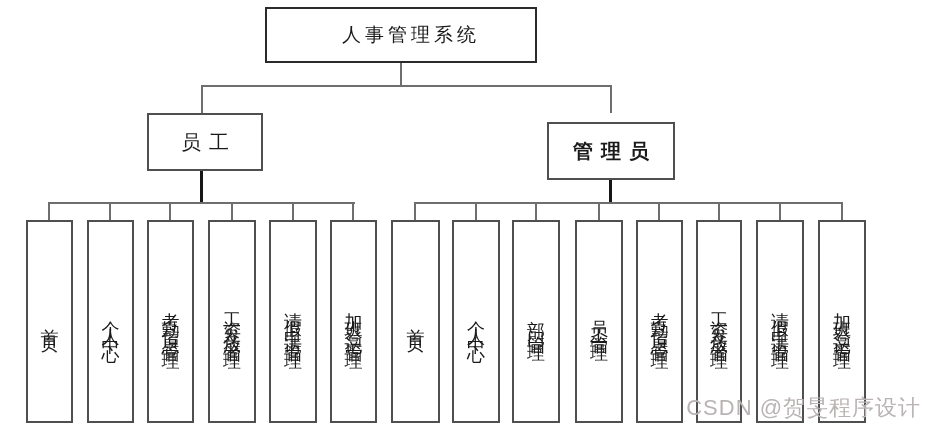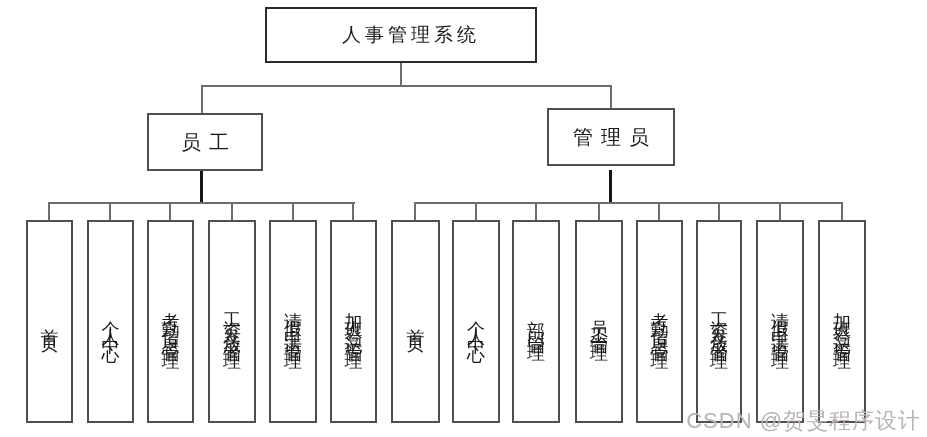--- a/index.html
+++ b/index.html
@@ -43,21 +43,21 @@
     line-height: 1;
   }
   .connector {
     position: absolute;
     background: #6e6e6e;
     z-index: 1;
   }
   .connector.emphasis { background: #161616; }
   .watermark {
     position: absolute;
-    top: 406px;
+    top: 393px;
     right: 6px;
     font-size: 22px;
     color: #b9b3b3;
     letter-spacing: 1px;
     white-space: nowrap;
     z-index: 5;
   }
 </style>
 </head>
 <body>
@@ -89,21 +89,21 @@
   <div class="connector" style="left:779px; top:202px; width:2px; height:18px;"></div>
   <div class="connector" style="left:841px; top:202px; width:2px; height:18px;"></div>
 
   <div class="node root-box" style="left:265px; top:7px; width:272px; height:56px;">
     <span class="node-label">人事管理系统</span>
   </div>
 
   <div class="node" style="left:147px; top:113px; width:116px; height:58px;">
     <span class="branch-label">员工</span>
   </div>
-  <div class="node" style="left:547px; top:108px; width:128px; height:58px;">
+  <div class="node" style="left:547px; top:122px; width:128px; height:58px;font-weight:bold;">
     <span class="branch-label">管理员</span>
   </div>
 
   <div class="node" style="left:26px; top:220px; width:47px; height:203px;">
     <span class="leaf-label">首页</span>
   </div>
   <div class="node" style="left:87px; top:220px; width:47px; height:203px;">
     <span class="leaf-label">个人中心</span>
   </div>
   <div class="node" style="left:147px; top:220px; width:47px; height:203px;">

